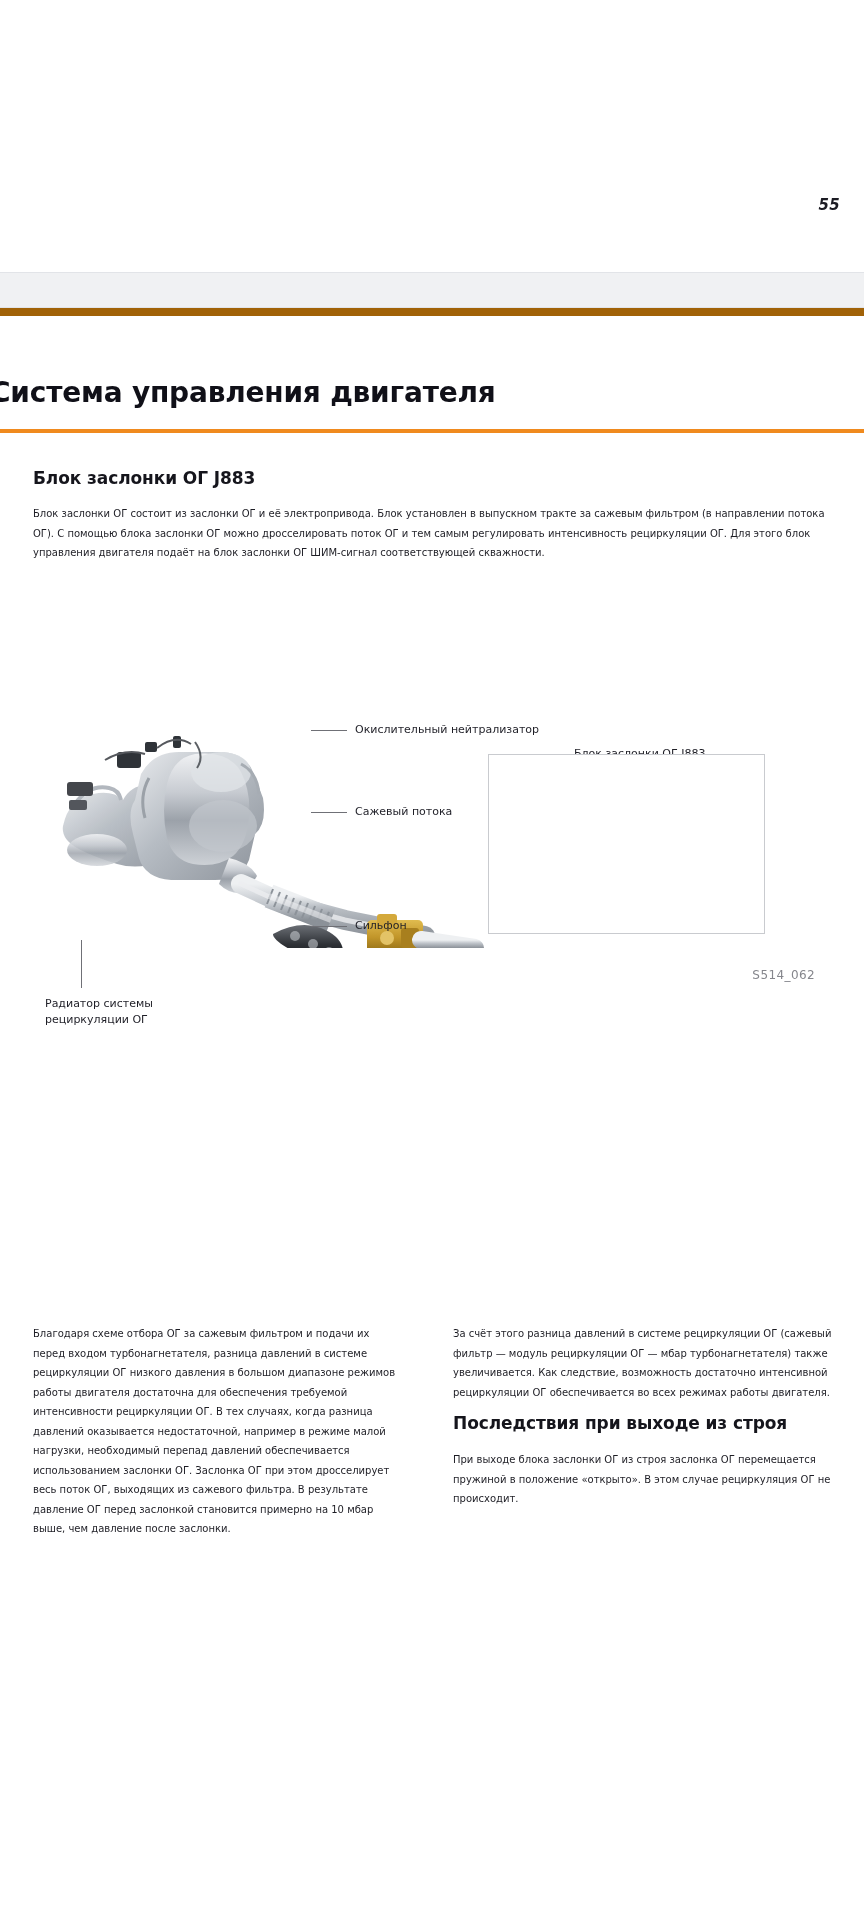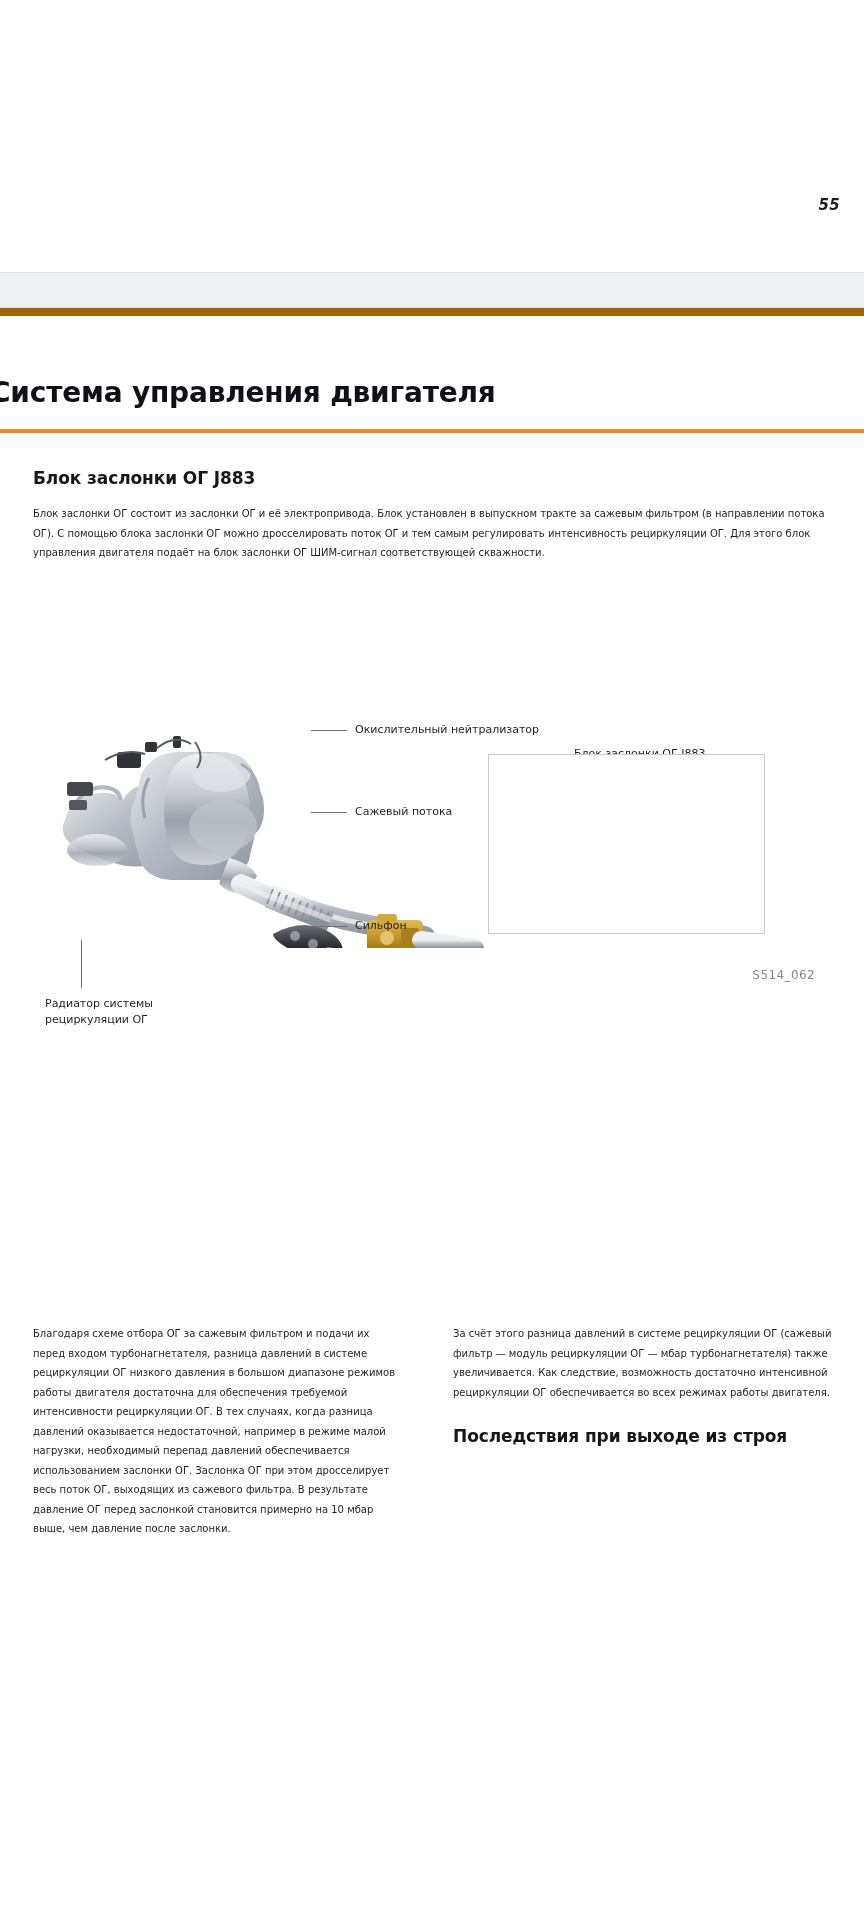--- a/index.html
+++ b/index.html
@@ -153,21 +153,21 @@
     border: 1px solid #c9cbcf;
     background: #ffffff;
     overflow: hidden;
   }
 
   
   .col-left  { position: absolute; left: 33px;  top: 1008px; width: 370px; }
   .col-right { position: absolute; left: 453px; top: 1008px; width: 380px; }
 
   .col-left .section-heading { margin-bottom: 17px; }
-  .col-right .section-heading { margin-top: 24px; margin-bottom: 17px; }
+  .col-right .section-heading { margin-top: 11px; margin-bottom: 17px; }
 
   
   .page-bottom-band {
     position: absolute;
     left: 0; top: 1700px;
     width: 864px; height: 30px;
     background: #f0f1f3;
     border-top: 1px solid #e2e4e8;
     border-bottom: 1px solid #e2e4e8;
   }
@@ -334,20 +334,21 @@
       <div class="illus-code">S514_062</div>
     </div>
 
     <div class="col-left">
       <div class="body-text">Благодаря схеме отбора ОГ за сажевым фильтром и подачи их перед входом турбонагнетателя, разница давлений в системе рециркуляции ОГ низкого давления в большом диапазоне режимов работы двигателя достаточна для обеспечения требуемой интенсивности рециркуляции ОГ. В тех случаях, когда разница давлений оказывается недостаточной, например в режиме малой нагрузки, необходимый перепад давлений обеспечивается использованием заслонки ОГ. Заслонка ОГ при этом дросселирует весь поток ОГ, выходящих из сажевого фильтра. В результате давление ОГ перед заслонкой становится примерно на 10 мбар выше, чем давление после заслонки.</div>
     </div>
 
     <div class="col-right">
       <div class="body-text">За счёт этого разница давлений в системе рециркуляции ОГ (сажевый фильтр — модуль рециркуляции ОГ — мбар турбонагнетателя) также увеличивается. Как следствие, возможность достаточно интенсивной рециркуляции ОГ обеспечивается во всех режимах работы двигателя.</div>
       <div class="section-heading">Последствия при выходе из строя</div>
+      <div class="body-text">При выходе блока заслонки ОГ из строя заслонка ОГ перемещается пружиной в положение «открыто». В этом случае рециркуляция ОГ не происходит.</div>
     </div>
 
   </div>
 
   <div class="page-bottom-band"></div>
   <div class="page-bottom-gap"></div>
 
 </div>
 
 </body></html>

